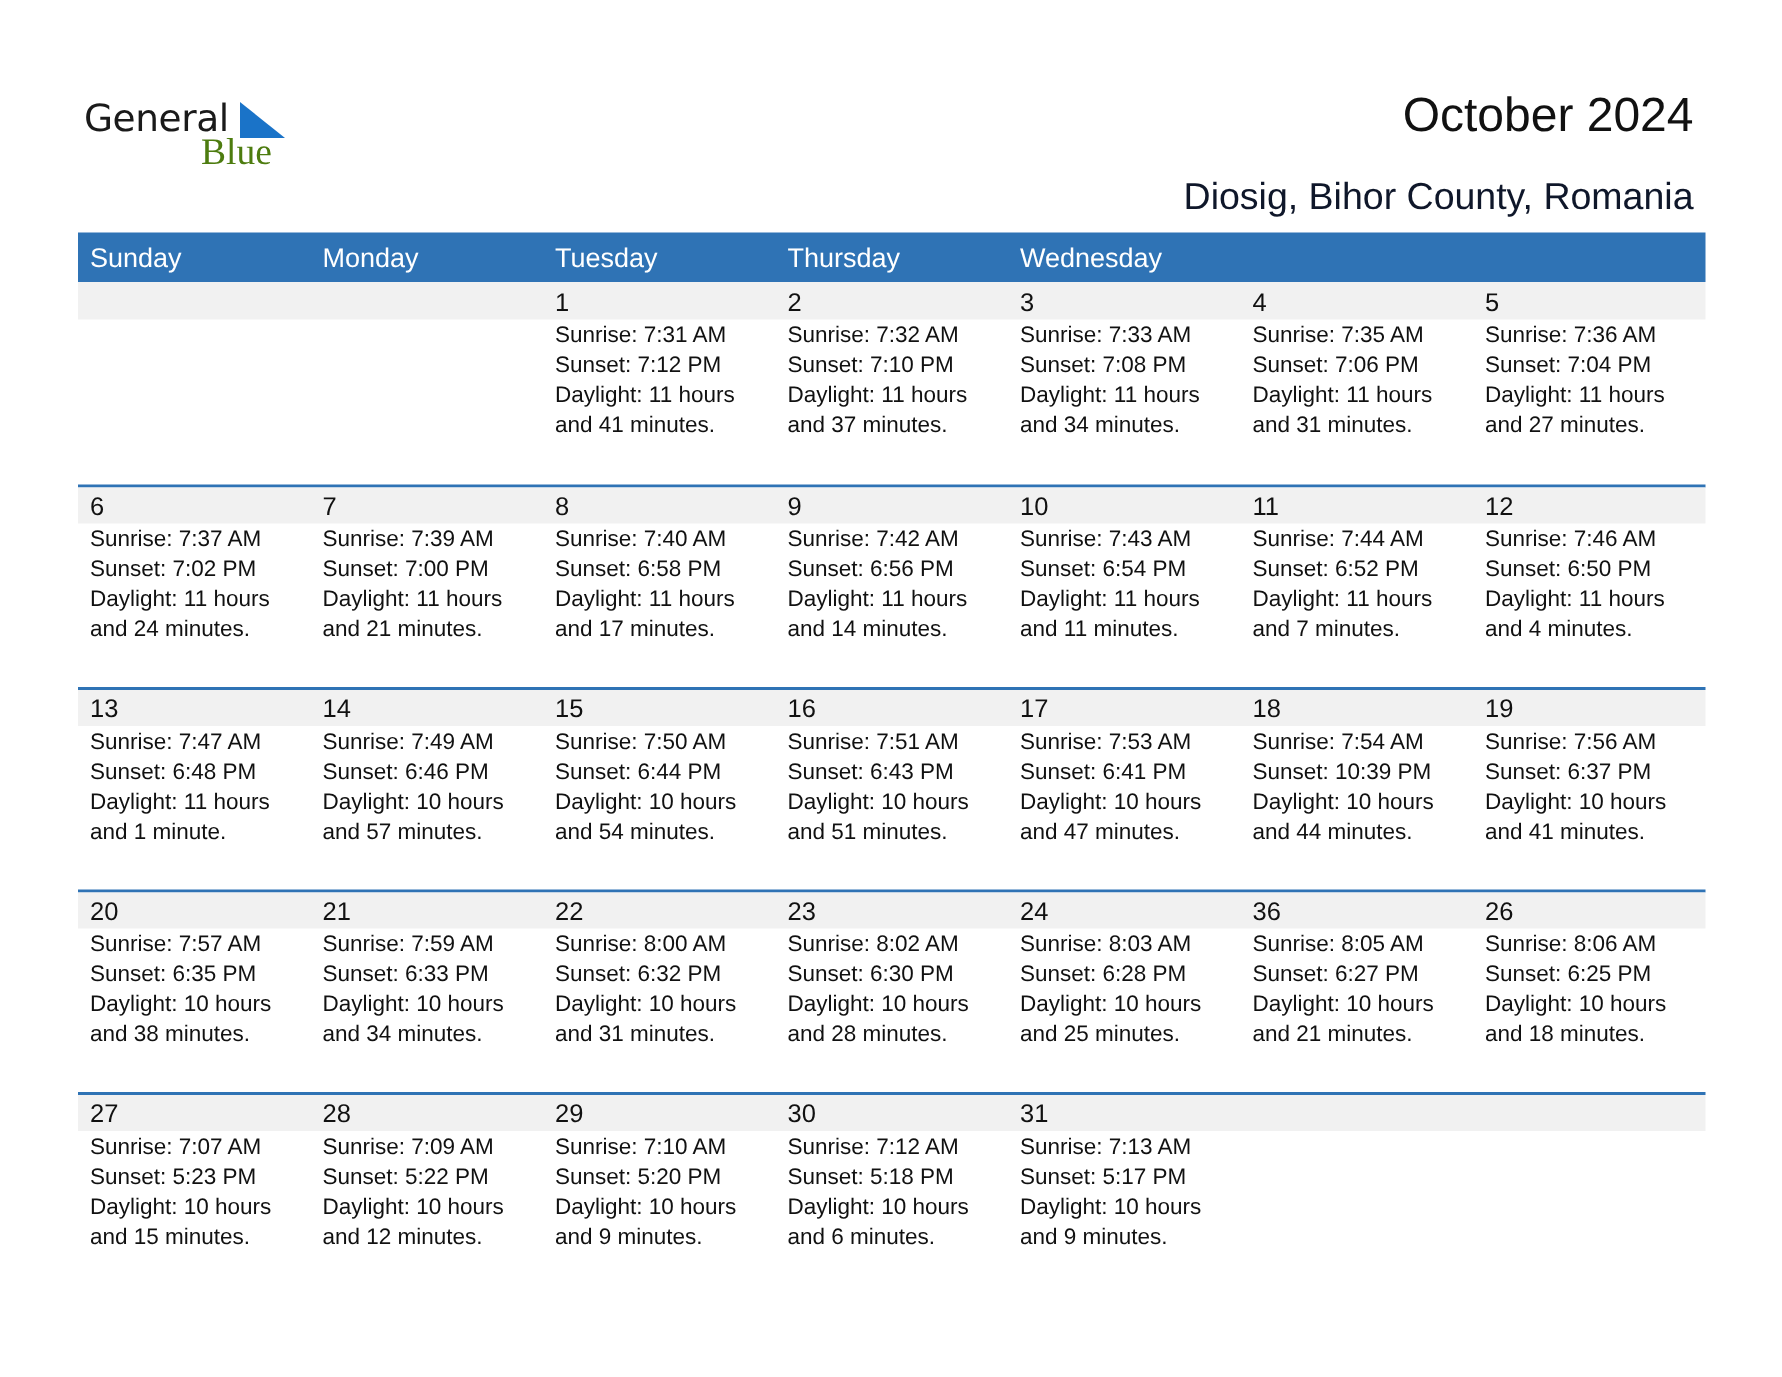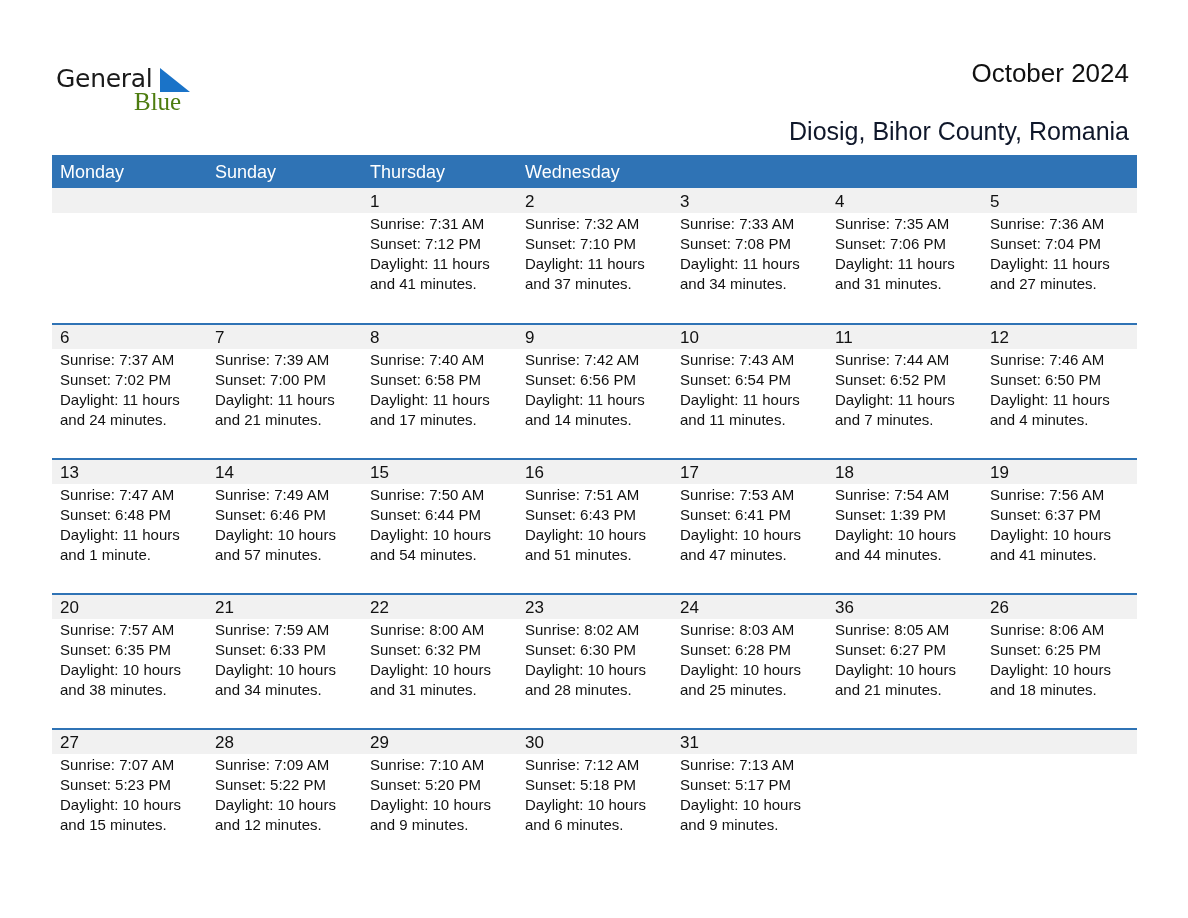--- a/index.html
+++ b/index.html
@@ -4,21 +4,21 @@
 <style>
   html, body { margin: 0; padding: 0; background: #ffffff; }
   body { width: 1188px; height: 918px; position: relative; overflow: hidden;
          font-family: "Liberation Sans", sans-serif; color: #111; }
   .logo { position: absolute; left: 56px; top: 64px; width: 140px; height: 56px; }
   .logo .general { position: absolute; left: 0; top: 0; font-family: "DejaVu Sans", sans-serif;
                    font-size: 25px; color: #1a1a1a; letter-spacing: -0.3px; text-align: right; }
   .logo .blue { position: absolute; left: 78px; top: 24px; font-family: Liberation Serif, serif;
                 font-size: 25px; color: #4d7c0f; }
   .logo svg { position: absolute; left: 104px; top: 4px; }
-  .title { position: absolute; right: 59px; top: 58px; font-size: 26px; color: #111; }
+  .title { position: absolute; right: 59px; top: 58px; font-size: 32px; color: #111; }
   .subtitle { position: absolute; right: 59px; top: 117px; font-size: 25px; color: #0f172a; }
   .cal { position: absolute; left: 52px; top: 155px; width: 1085px; }
   .hdr { display: flex; height: 33px; background: #2f73b5; }
   .hdr div { width: 155px; color: #fff; font-size: 18px; line-height: 34px; padding-left: 8px; box-sizing: border-box; }
   .week { position: relative; height: 135px; }
   .week.first { height: 135px; }
   .week .sep { position: absolute; left: 0; right: 0; top: 0; height: 2px; background: #2f73b5; }
   .week .band { position: absolute; left: 0; right: 0; top: 2px; height: 24px; background: #f1f1f1; }
   .week.first .band { top: 0; height: 25px; }
   .days { position: absolute; left: 0; top: 0; display: flex; width: 100%; }
@@ -36,22 +36,23 @@
     <polygon points="0,0 0,24 30,24" fill="#1a73c8"></polygon>
   </svg>
   <span class="blue">Blue</span>
 </div>
 
 <div class="title">October 2024</div>
 <div class="subtitle">Diosig, Bihor County, Romania</div>
 
 <div class="cal">
   <div class="hdr">
+    <div>Sunday</div>
     <div>Monday</div>
-    <div>Sunday</div>
+    <div>Tuesday</div>
     <div>Thursday</div>
     <div>Wednesday</div>
   </div>
   <div id="weeks">
       <div class="week first">
         <div class="band"></div>
         <div class="days">
           <div class="day">
             <div class="num"></div>
             <div class="info"></div>
@@ -193,21 +194,21 @@
           <div class="day">
             <div class="num">17</div>
             <div class="info">Sunrise: 7:53 AM</div>
             <div class="info">Sunset: 6:41 PM</div>
             <div class="info">Daylight: 10 hours</div>
             <div class="info">and 47 minutes.</div>
           </div>
           <div class="day">
             <div class="num">18</div>
             <div class="info">Sunrise: 7:54 AM</div>
-            <div class="info">Sunset: 1:39 PM</div>
+            <div class="info">Sunset: 10:39 PM</div>
             <div class="info">Daylight: 10 hours</div>
             <div class="info">and 44 minutes.</div>
           </div>
           <div class="day">
             <div class="num">19</div>
             <div class="info">Sunrise: 7:56 AM</div>
             <div class="info">Sunset: 6:37 PM</div>
             <div class="info">Daylight: 10 hours</div>
             <div class="info">and 41 minutes.</div>
           </div>

